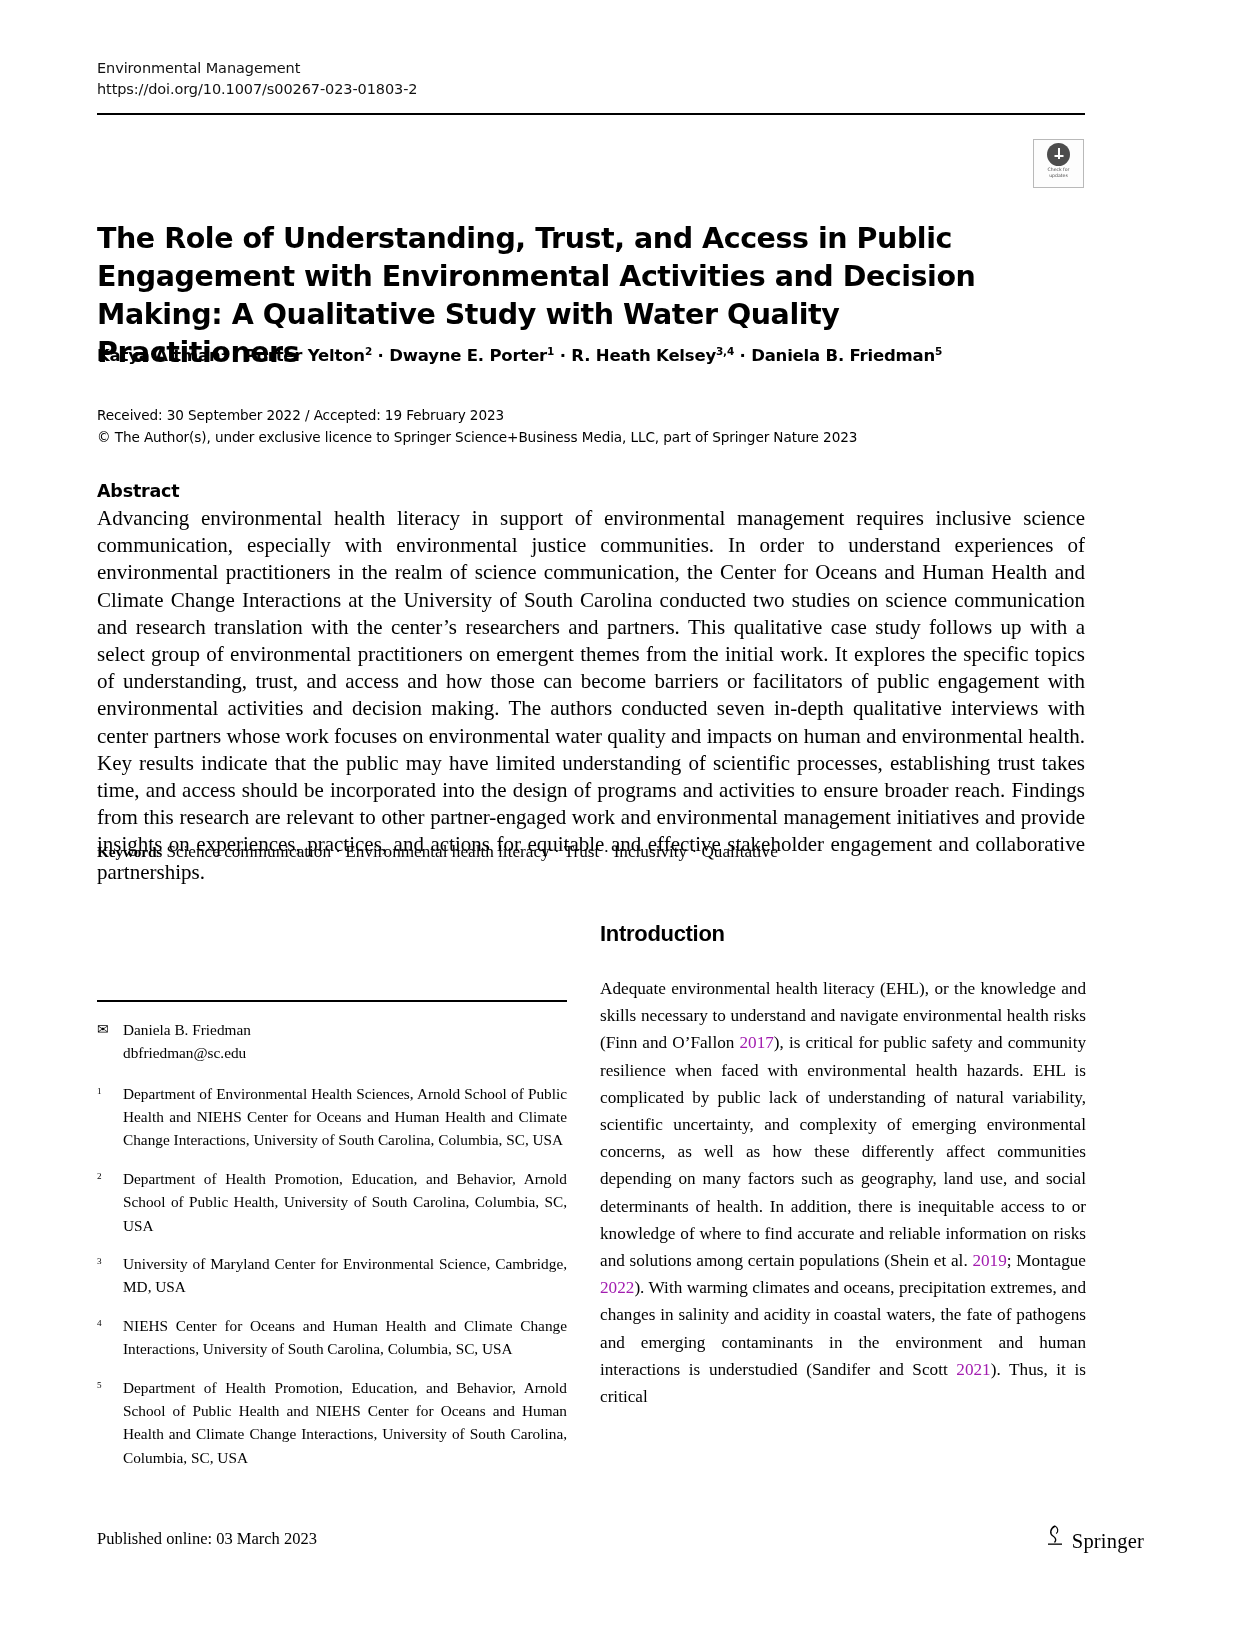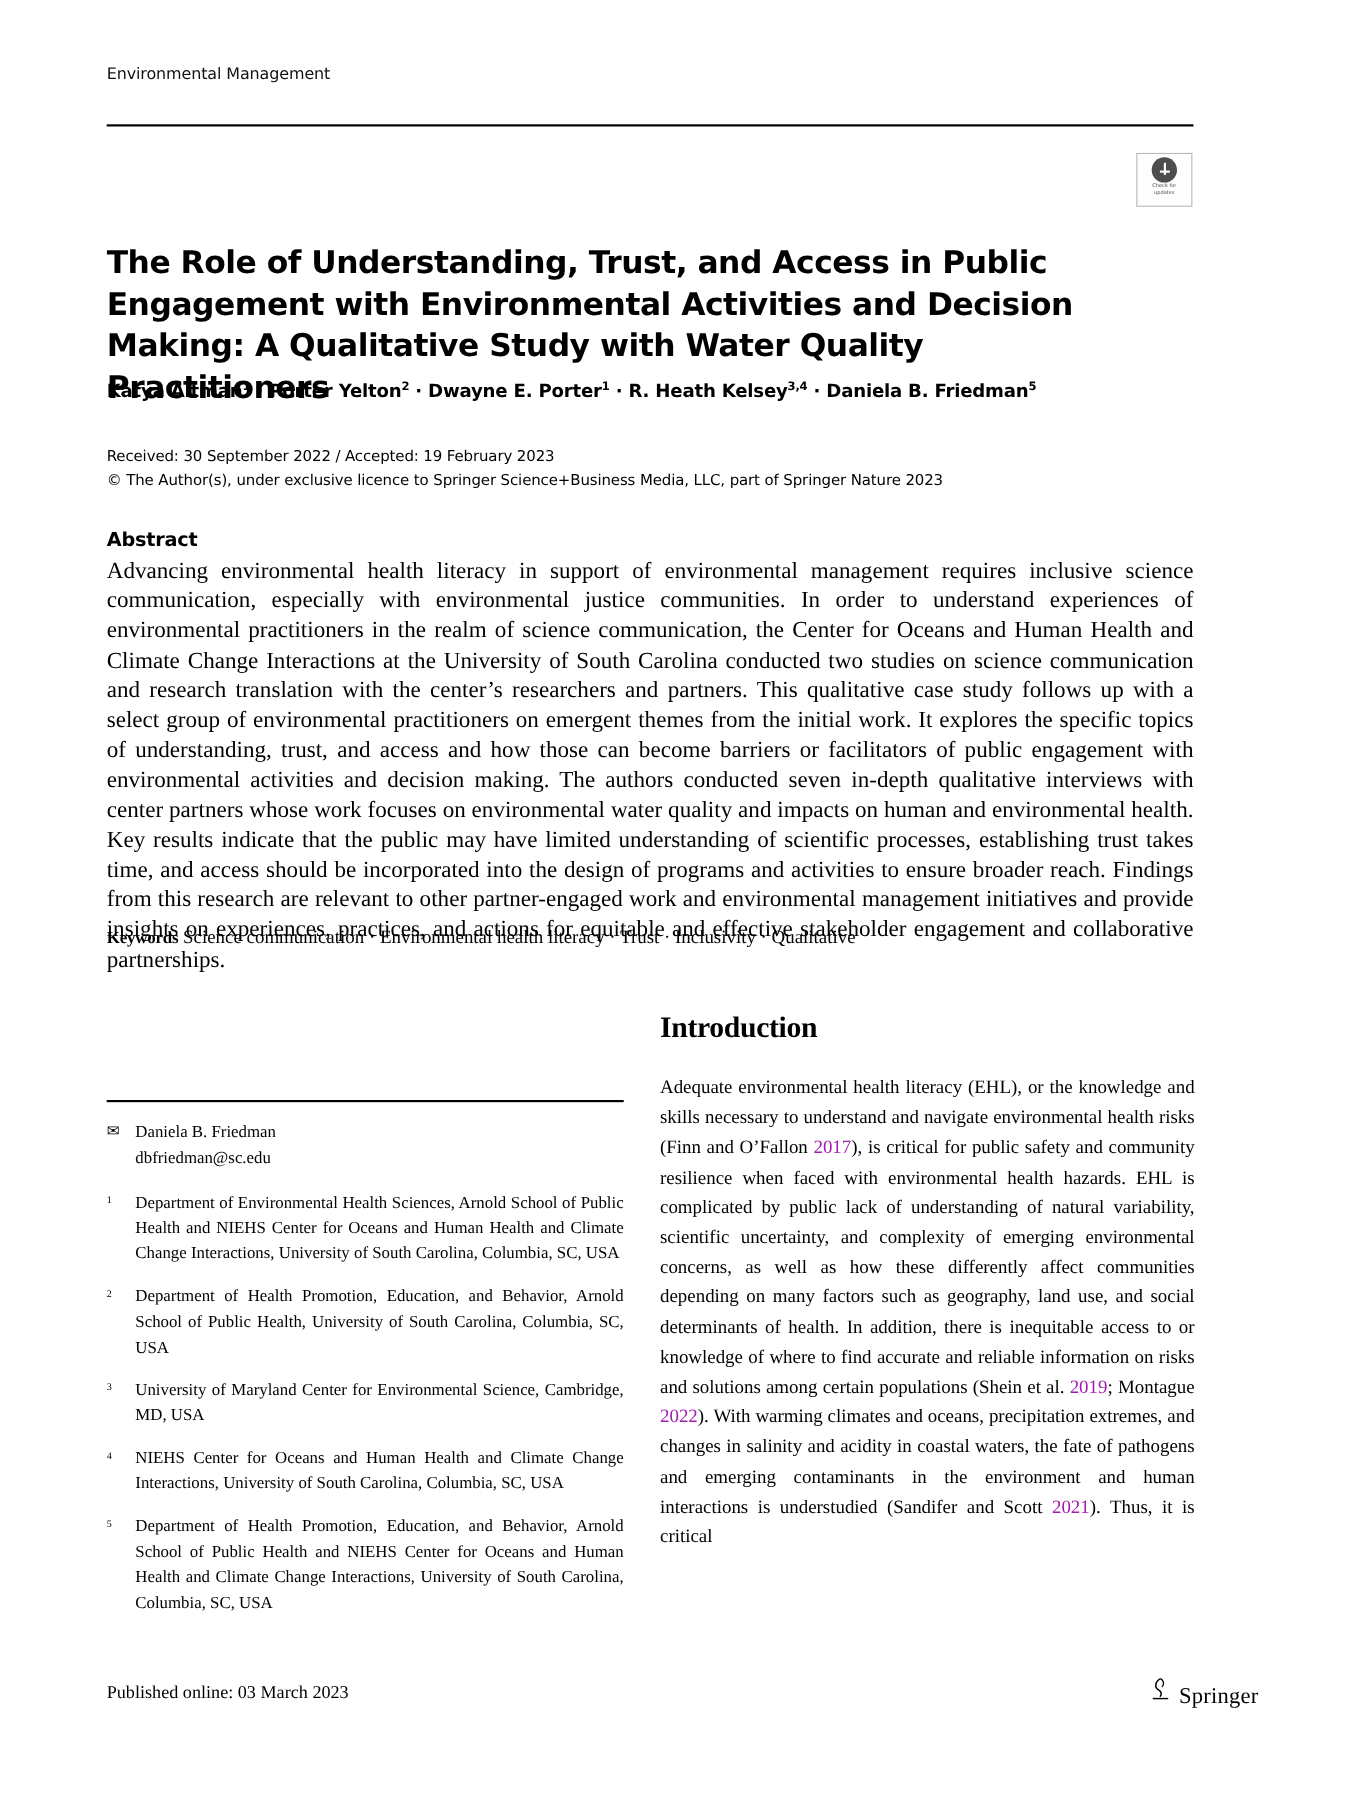--- a/index.html
+++ b/index.html
@@ -229,23 +229,23 @@
     text-justify: inter-word;
   }
 
   .col-right {
     position: absolute;
     left: 600px;
     top: 920px;
     width: 486px;
   }
   .section-head {
-    font-family: Liberation Serif, serif;
-    font-weight: bold;
-    font-size: 27px;
+    font-family: Liberation Sans, sans-serif;
+    font-weight: bold;
+    font-size: 22px;
     line-height: 28px;
     letter-spacing: -0.3px;
     margin-bottom: 27px;
   }
   .body-par {
     font-family: "Liberation Serif", serif;
     font-size: 17.2px;
     line-height: 27.2px;
     text-align: justify;
     text-justify: inter-word;
@@ -276,20 +276,21 @@
     margin-right: 7px;
   }
 </style>
 </head>
 <body>
 
 <div class="page">
 
   <div class="journal-head">
     <span>Environmental Management</span>
+    <span class="doi">https://doi.org/10.1007/s00267-023-01803-2</span>
   </div>
   <div class="rule-top"></div>
 
   <div class="crossmark">
     <div class="cm-circle"></div>
     <span class="cm-text">Check for</span>
     <span class="cm-text">updates</span>
   </div>
 
   <h1 class="title">The Role of Understanding, Trust, and Access in Public Engagement with Environmental Activities and Decision Making: A Qualitative Study with Water Quality Practitioners</h1>

